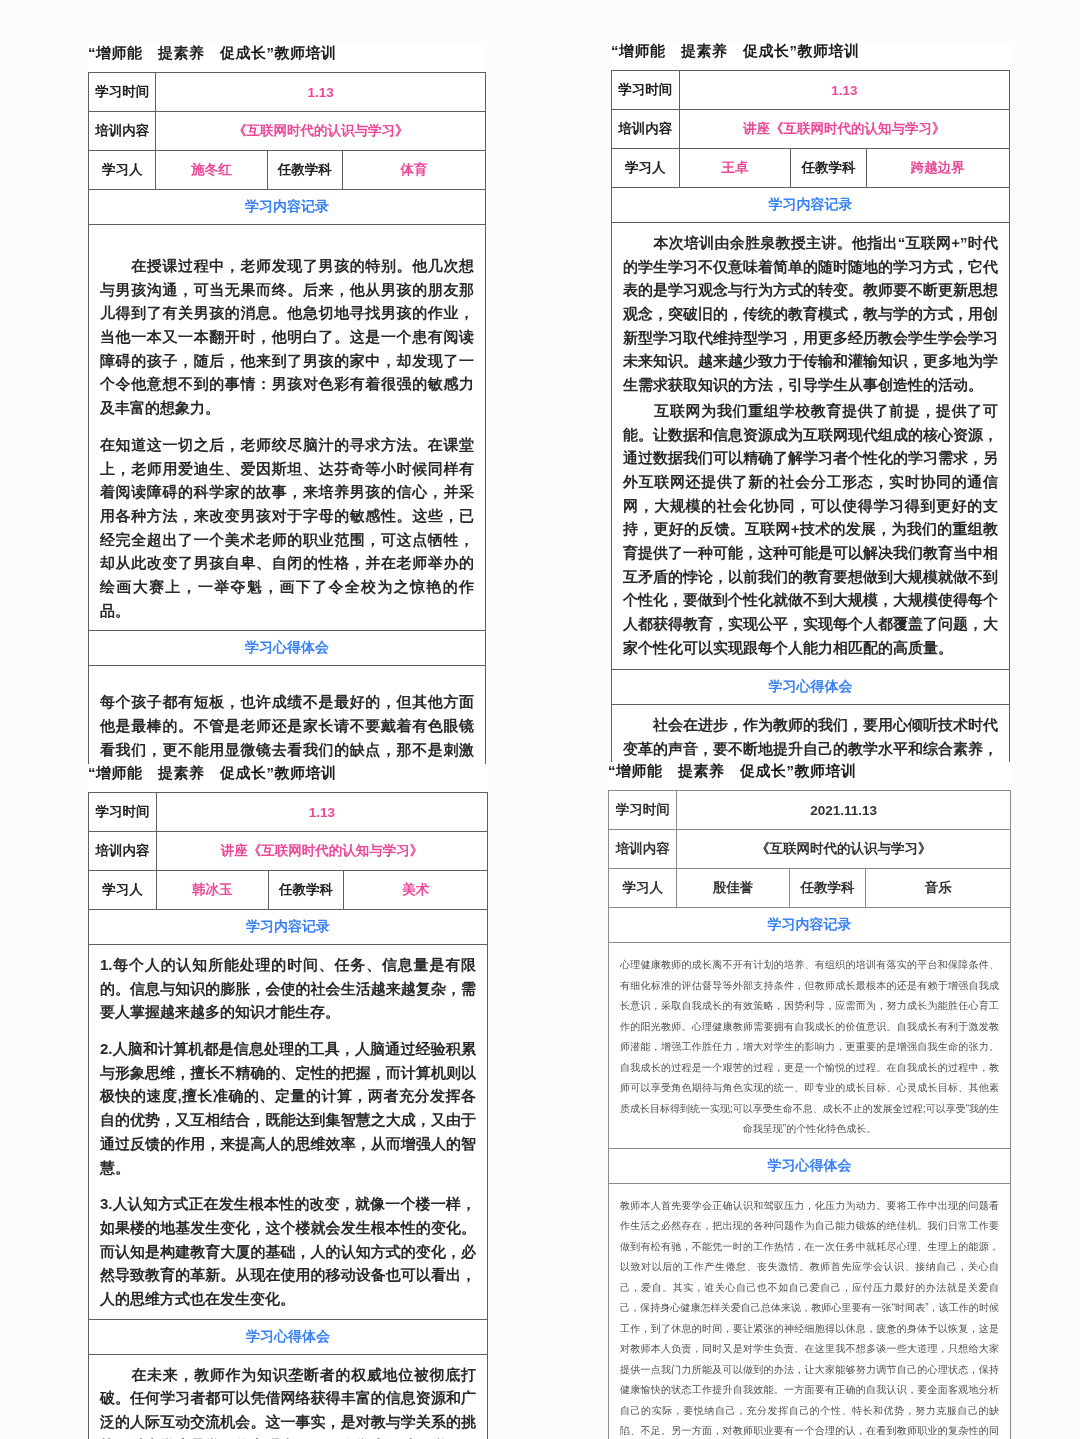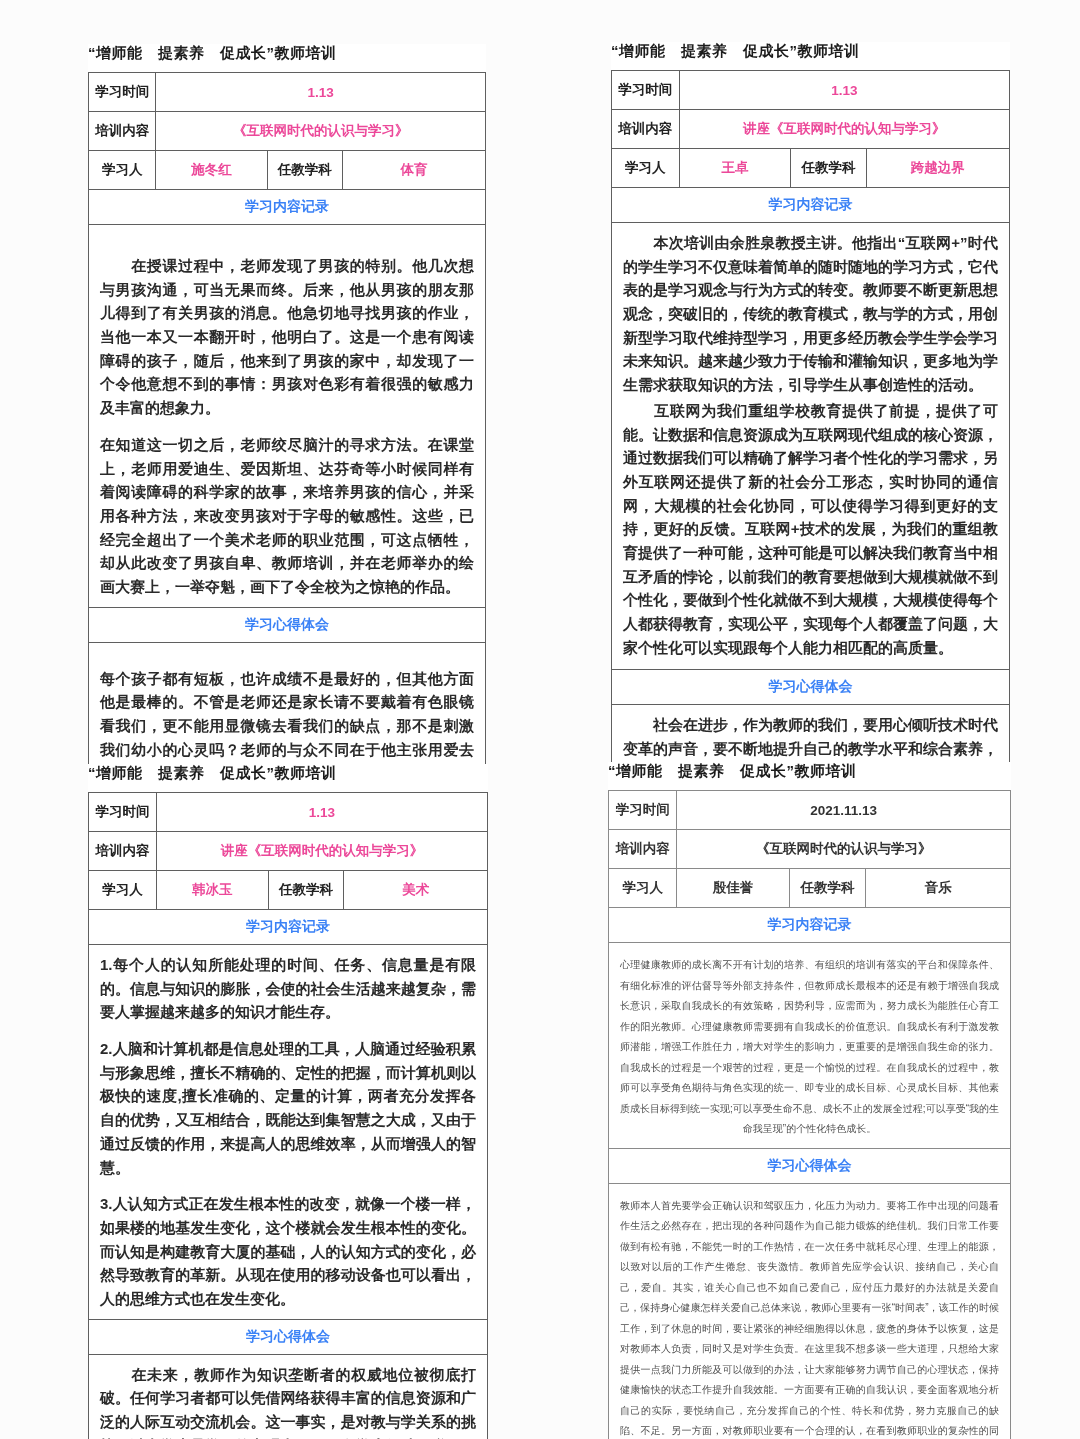--- a/index.html
+++ b/index.html
@@ -88,21 +88,21 @@
       <td class="val">施冬红</td>
       <td class="lbl">任教学科</td>
       <td class="val">体育</td>
     </tr>
     <tr>
           <td class="sec" colspan="4">学习内容记录</td>
         </tr>
     <tr>
           <td class="body-cell content-cell" colspan="4">
       <p>　　在授课过程中，老师发现了男孩的特别。他几次想与男孩沟通，可当无果而终。后来，他从男孩的朋友那儿得到了有关男孩的消息。他急切地寻找男孩的作业，当他一本又一本翻开时，他明白了。这是一个患有阅读障碍的孩子，随后，他来到了男孩的家中，却发现了一个令他意想不到的事情：男孩对色彩有着很强的敏感力及丰富的想象力。</p>
-      <p>在知道这一切之后，老师绞尽脑汁的寻求方法。在课堂上，老师用爱迪生、爱因斯坦、达芬奇等小时候同样有着阅读障碍的科学家的故事，来培养男孩的信心，并采用各种方法，来改变男孩对于字母的敏感性。这些，已经完全超出了一个美术老师的职业范围，可这点牺牲，却从此改变了男孩自卑、教师培训，并在老师举办的绘画大赛上，一举夺魁，画下了令全校为之惊艳的作品。</p>
+      <p>在知道这一切之后，老师绞尽脑汁的寻求方法。在课堂上，老师用爱迪生、爱因斯坦、达芬奇等小时候同样有着阅读障碍的科学家的故事，来培养男孩的信心，并采用各种方法，来改变男孩对于字母的敏感性。这些，已经完全超出了一个美术老师的职业范围，可这点牺牲，却从此改变了男孩自卑、自闭的性格，并在老师举办的绘画大赛上，一举夺魁，画下了令全校为之惊艳的作品。</p>
     </td>
         </tr>
     <tr>
           <td class="sec" colspan="4">学习心得体会</td>
         </tr>
     <tr>
           <td class="body-cell reflect-cell" colspan="4">
       <p>每个孩子都有短板，也许成绩不是最好的，但其他方面他是最棒的。不管是老师还是家长请不要戴着有色眼镜看我们，更不能用显微镜去看我们的缺点，那不是刺激我们幼小的心灵吗？老师的与众不同在于他主张用爱去感化教育孩子，他认为每个孩子都是落入人间的晨星，要去发掘每个孩子的天赋，不能用成绩去衡量一个孩子的价值。</p>
     </td>
         </tr>

